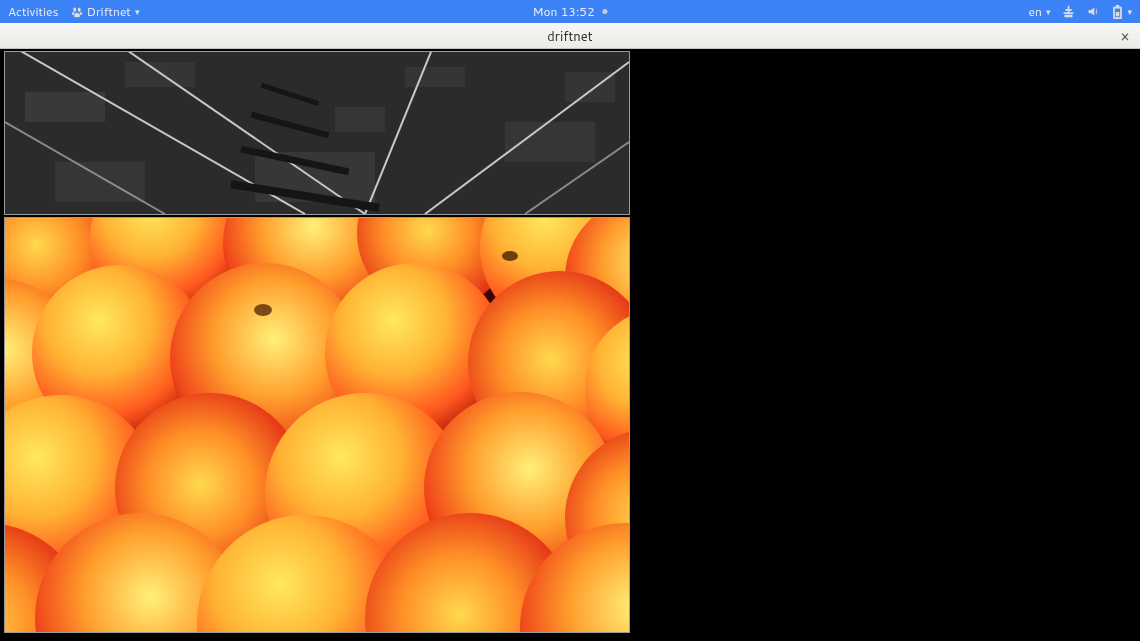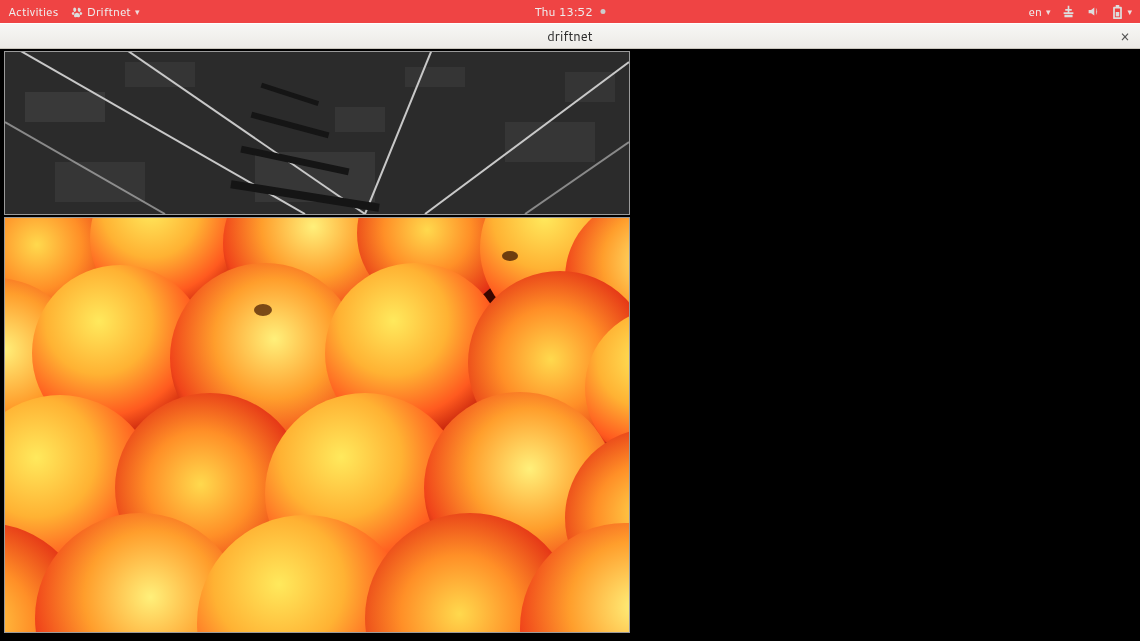--- a/index.html
+++ b/index.html
@@ -2,21 +2,21 @@
 <html><head>
 <meta charset="utf-8">
 <style>
   * { margin: 0; padding: 0; box-sizing: border-box; }
   html, body { width: 1140px; height: 641px; overflow: hidden; font-family: "Cantarell", "Ubuntu", sans-serif; }
   body { background: #000; color: #ddd; }
 
   
   .topbar {
     height: 23px;
-    background: #ef4444;
+    background: #3b82f6;
     display: flex;
     align-items: center;
     font-size: 12px;
     color: #eee;
     padding: 0 8px;
     justify-content: space-between;
     user-select: none;
   }
   .tb-left, .tb-right { display: flex; align-items: center; gap: 12px; }
   .tb-center { position: absolute; left: 50%; transform: translateX(-50%); display:flex; align-items:center; gap:6px;}
@@ -85,21 +85,21 @@
             <path d="M5 2c-1 0-2 1-2 2.5S4 8 5 8s2-1.5 2-3S6 2 5 2zm6 0c-1 0-2 1-2 2.5S10 8 11 8s2-1.5 2-3-1-2.5-2-2.5zM3 8c-1 0-2 1-2 2s1 2 2 2 1.5-1 1.5-2S4 8 3 8zm10 0c-1 0-1.5 1-1.5 2s.5 2 1.5 2 2-1 2-2-1-2-2-2zM8 9c-2 0-4 2-4 4s1 2 2 2c.7 0 1-.5 2-.5s1.3.5 2 .5c1 0 2 0 2-2s-2-4-4-4z"></path>
           </svg>
       </span>
       <span>Driftnet</span>
       <span class="chev">▾</span>
     </span>
   </div>
 
   <div class="tb-center">
     <span class="tb-item">
-      <span>Thu 13:52</span>
+      <span>Mon 13:52</span>
       <span class="dot"></span>
     </span>
   </div>
 
   <div class="tb-right">
     <span class="tb-item">
       <span>en</span>
       <span class="chev">▾</span>
     </span>
     <span class="tb-item">

